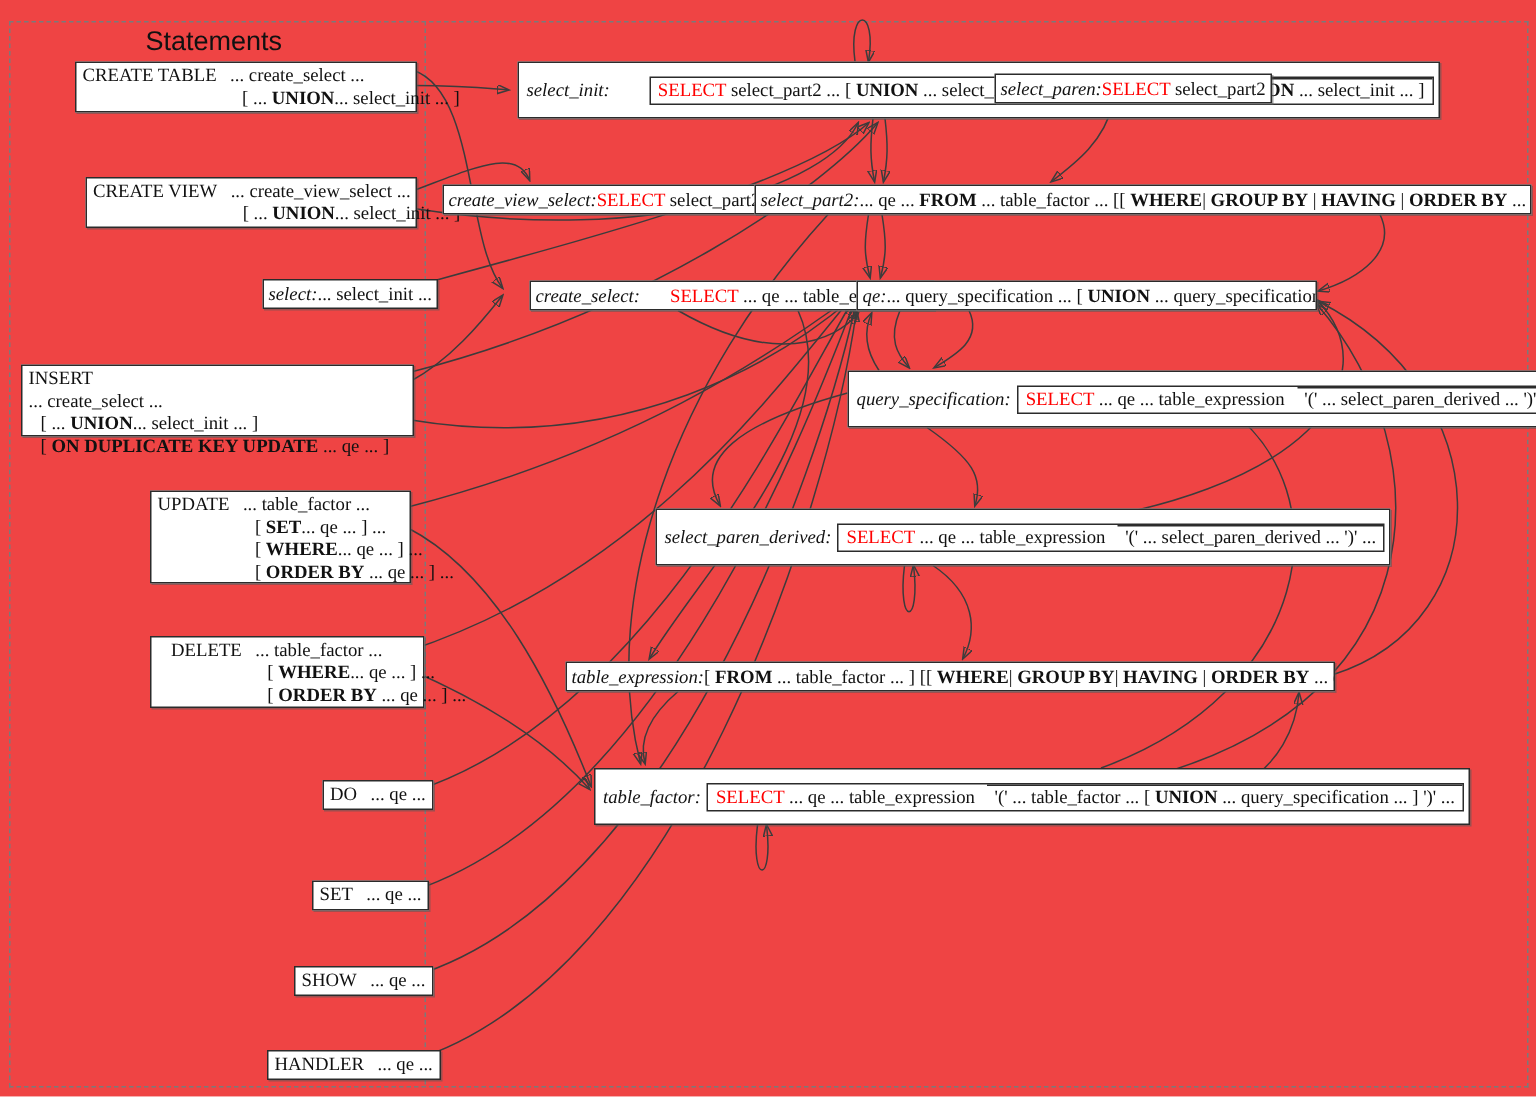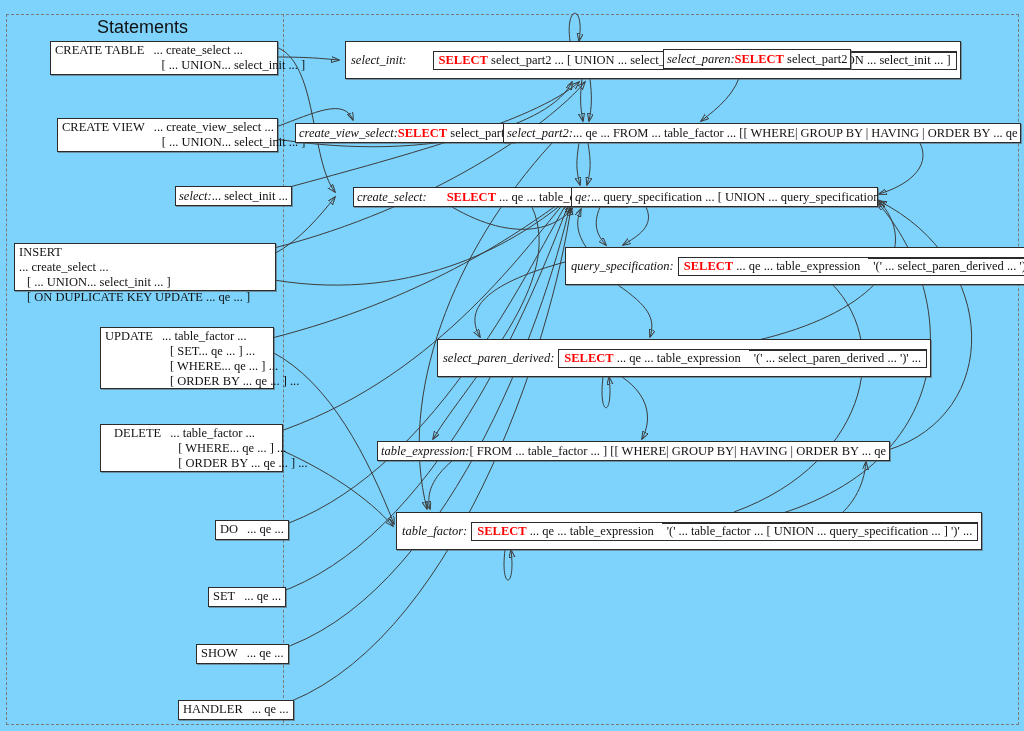--- a/index.html
+++ b/index.html
@@ -1,16 +1,16 @@
 <!DOCTYPE html>
 <html><head>
 <meta charset="utf-8">
 <style>
   html,body{margin:0;padding:0;background:#fff;}
-  #stage{position:relative;width:1024px;height:731px;background:#7dd3fc;overflow:hidden;
+  #stage{position:relative;width:1024px;height:731px;background:#ef4444;overflow:hidden;
          font-family:"Liberation Serif","DejaVu Serif",serif;font-size:12.5px;color:#111;}
   
   .cluster{position:absolute;border:1px dashed #7a7a7a;}
   .vline{position:absolute;border-left:1px dashed #7a7a7a;width:0;}
   .cluster-title{position:absolute;font-family:"Liberation Sans","DejaVu Sans",sans-serif;
                  font-size:18px;color:#111;}
   
   svg.edges{position:absolute;left:0;top:0;z-index:1;}
   svg.edges path{fill:none;stroke:#3c3c3c;stroke-width:1;}
   
@@ -21,22 +21,22 @@
   .stmt .kw{font-weight:400;margin-right:9px;}
   .stmt .lines{display:flex;flex-direction:column;}
   .stmt .line{line-height:15px;}
   .stmt .line:not(:first-child){padding-left:8px;}
   .rec{display:flex;align-items:center;padding:0 2px;}
   .rec .rlabel{padding:0 3px;}
   .rec .rows{border:1px solid #2b2b2b;margin:2px 1px;background:#fff;}
   .rec .row{padding:0 5px;line-height:17px;}
   .rec .row + .row{border-top:1px solid #2b2b2b;}
   em.lbl{font-style:italic;font-weight:400;}
-  .seg-b{font-weight:400;text-align:right;}
-  .seg-r{color:#ff0000;font-weight:700;}
+  .seg-b{font-weight:700;text-align:right;}
+  .seg-r{color:#ff0000;font-weight:400;}
   .seg-p{}
 </style>
 </head>
 <body>
 
 <div id="stage">
 
   <svg class="edges" width="1024" height="731" viewBox="0 0 1024 731">
     <defs>
       <marker id="arr" markerWidth="9" markerHeight="8" refX="7.5" refY="3" orient="auto" markerUnits="userSpaceOnUse">

